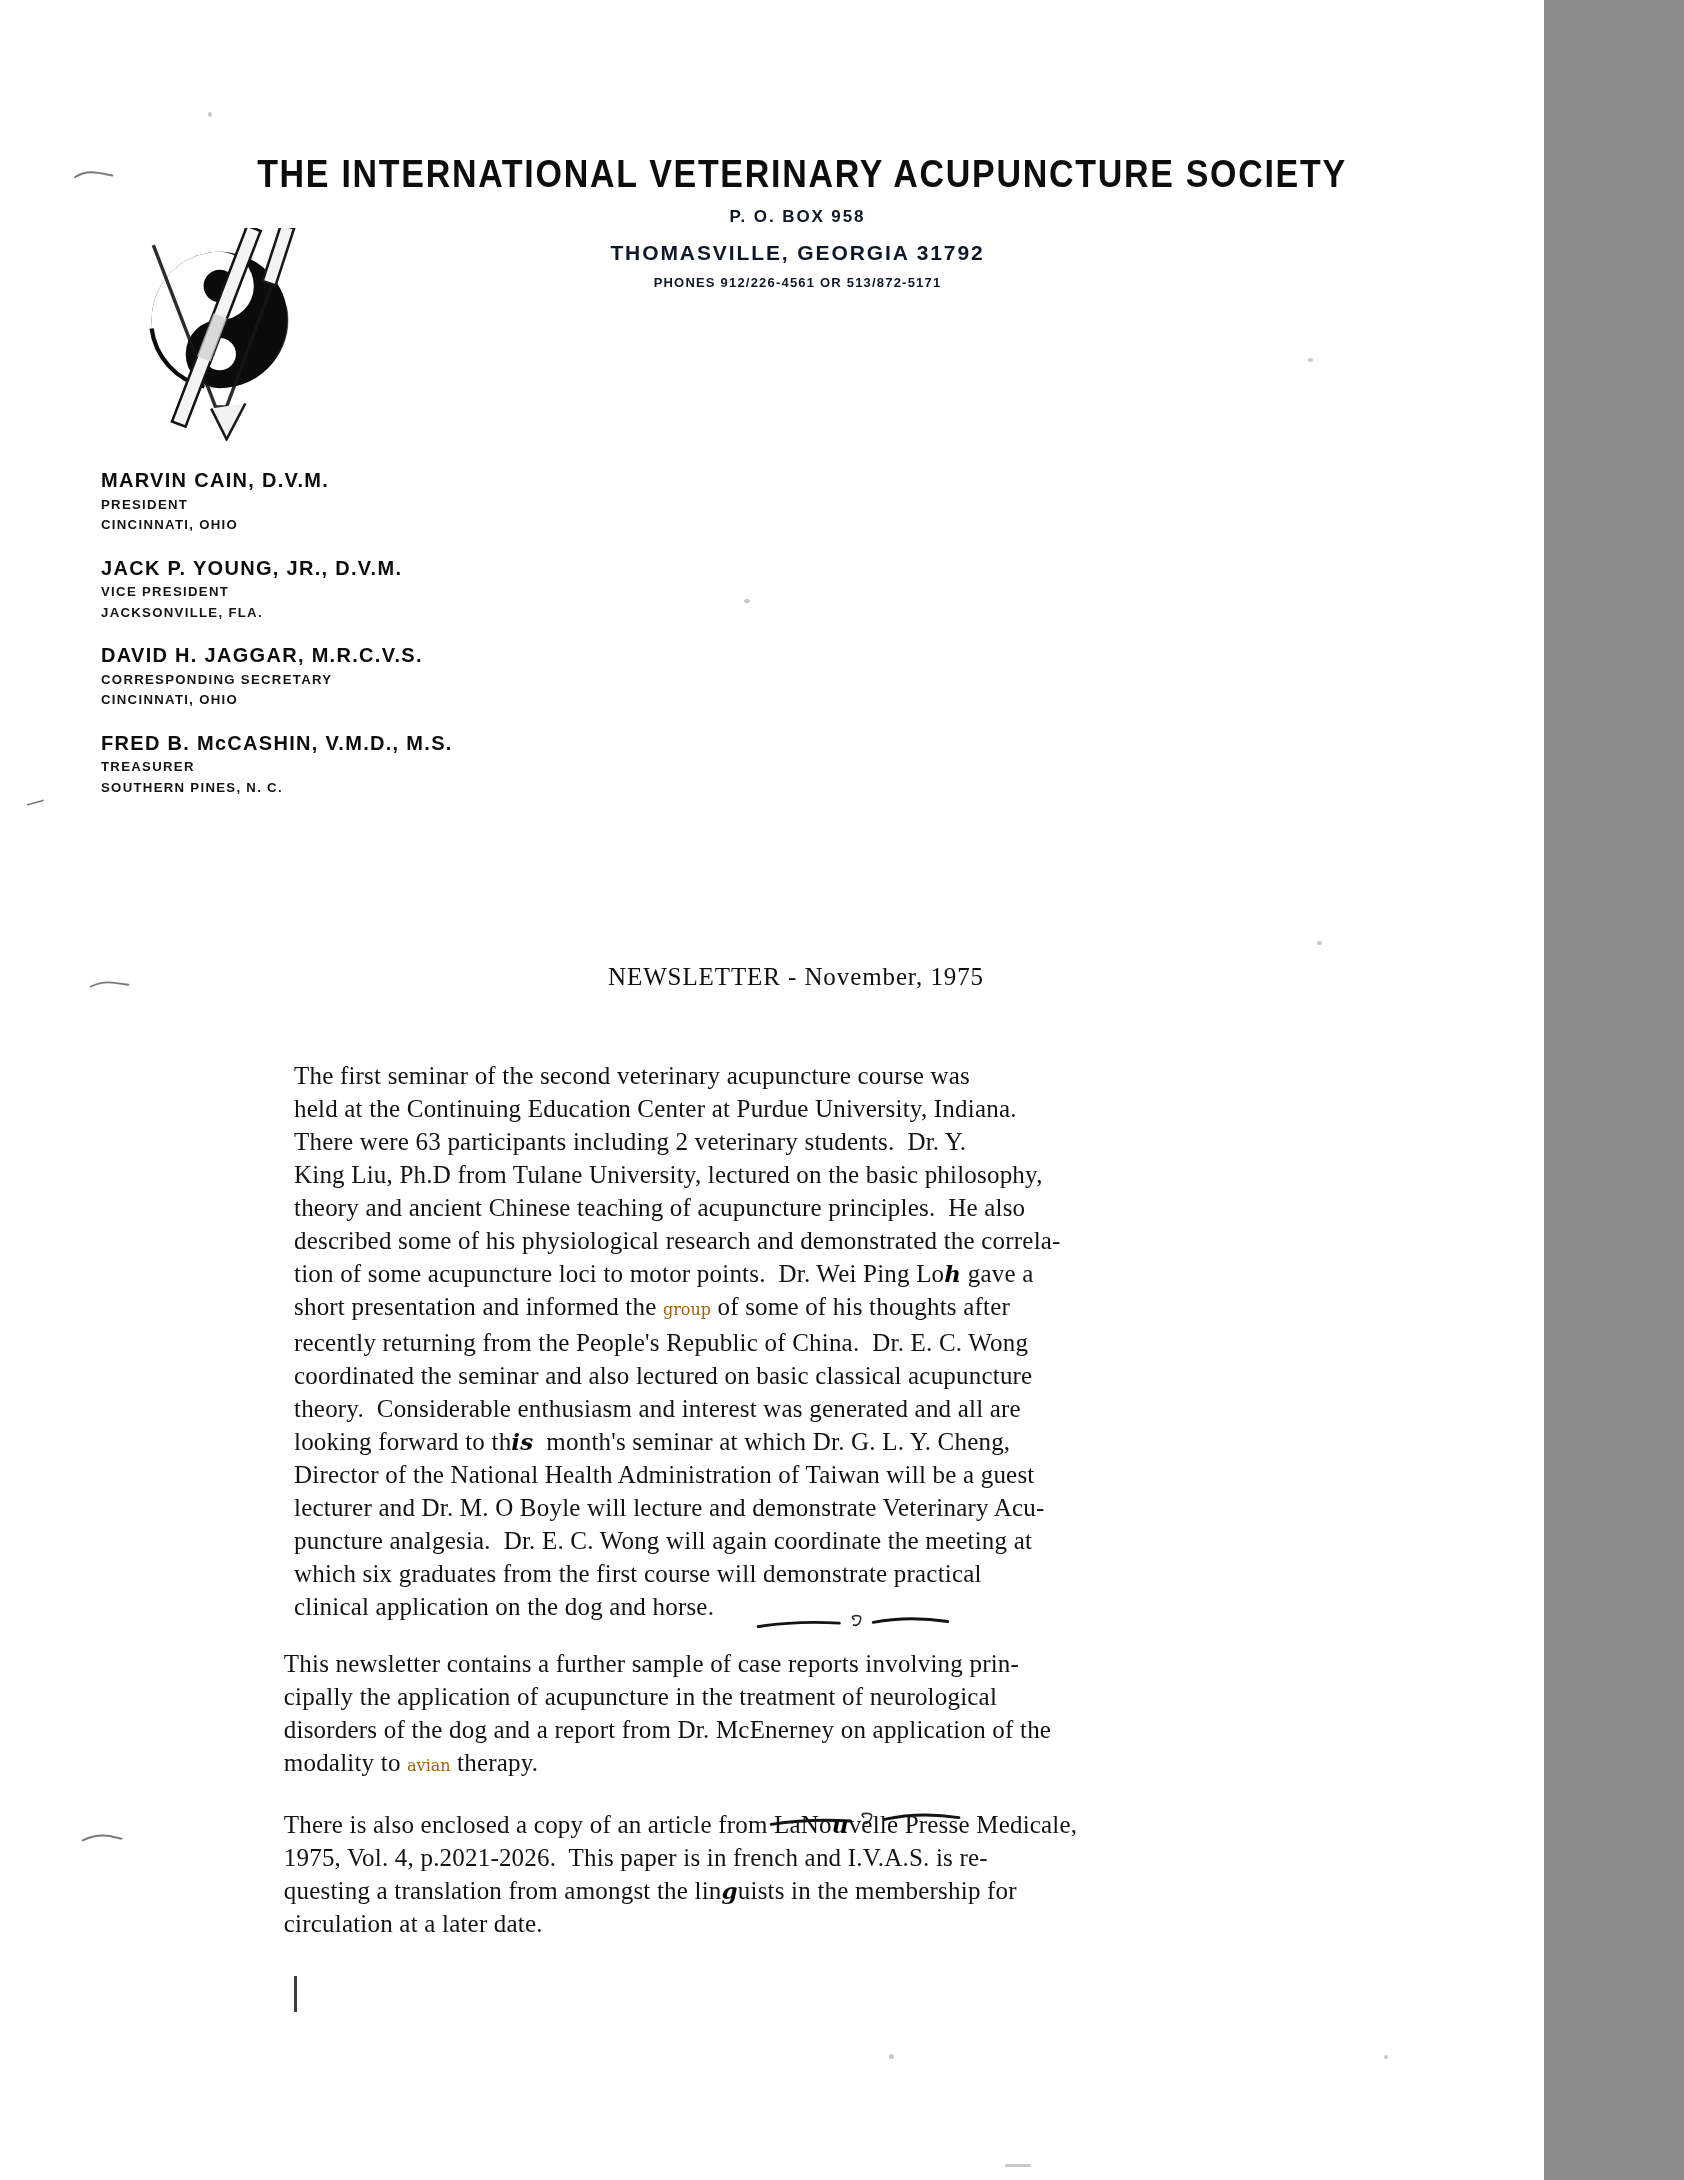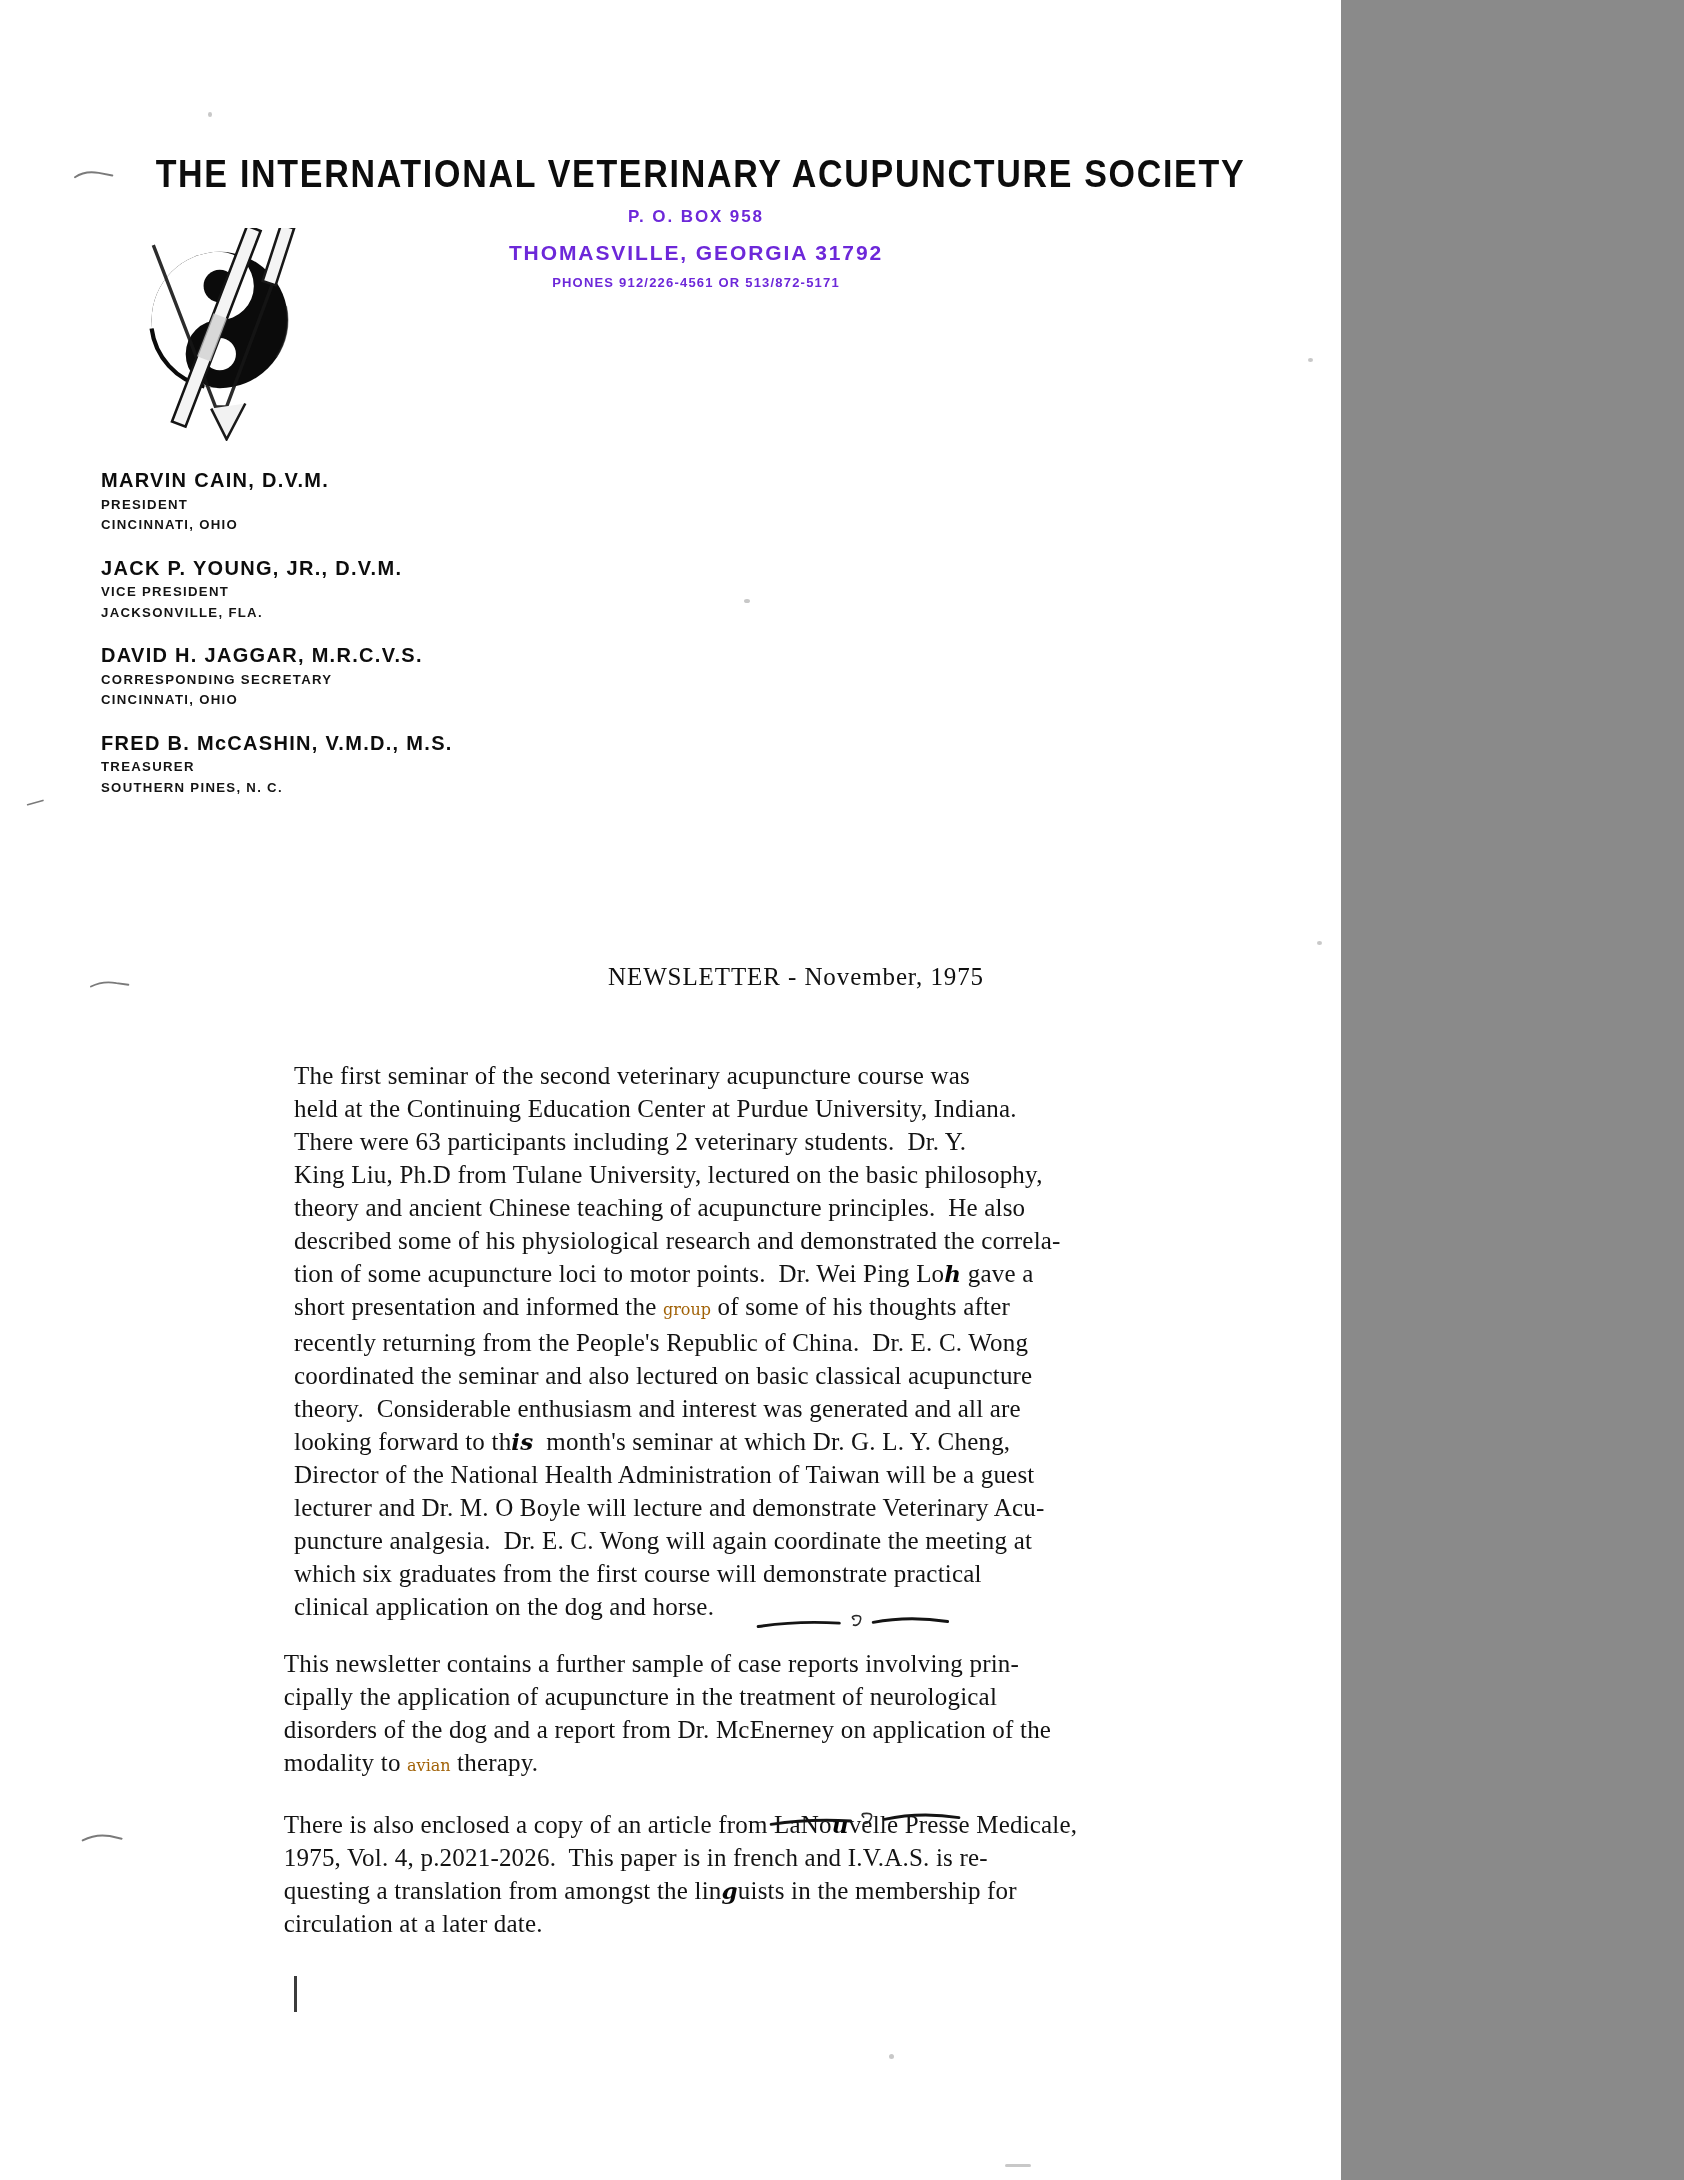--- a/index.html
+++ b/index.html
@@ -3,21 +3,21 @@
 <meta charset="utf-8">
 <title>IVAS Newsletter November 1975</title>
 <style>
   html, body {
     margin: 0;
     padding: 0;
     background: #8a8a8a;
   }
   .page {
     position: relative;
-    width: 1341px;
+    width: 1544px;
     height: 2181px;
     background: #ffffff;
     overflow: hidden;
     font-family: "Liberation Sans", sans-serif;
     color: #111111;
   }
 
   
   .letterhead-title {
     position: absolute;
@@ -33,21 +33,21 @@
     transform: scaleY(1.12);
     padding-left: 60px;
   }
   .letterhead-line {
     position: absolute;
     left: 0;
     right: 0;
     text-align: center;
     font-family: "Liberation Sans", sans-serif;
     font-weight: bold;
-    color: #6d28d9;
+    color: #0f172a;
     padding-left: 51px;
   }
   .lh-box {
     top: 207px;
     font-size: 17px;
     letter-spacing: 1.9px;
   }
   .lh-city {
     top: 241px;
     font-size: 21px;

